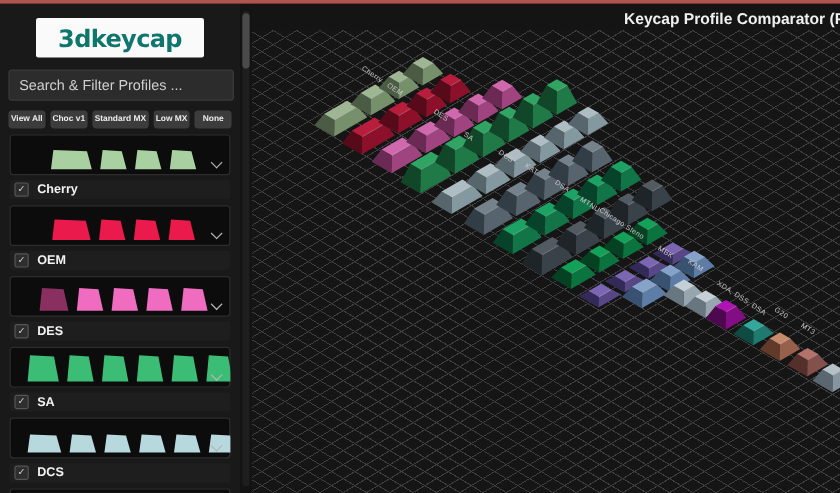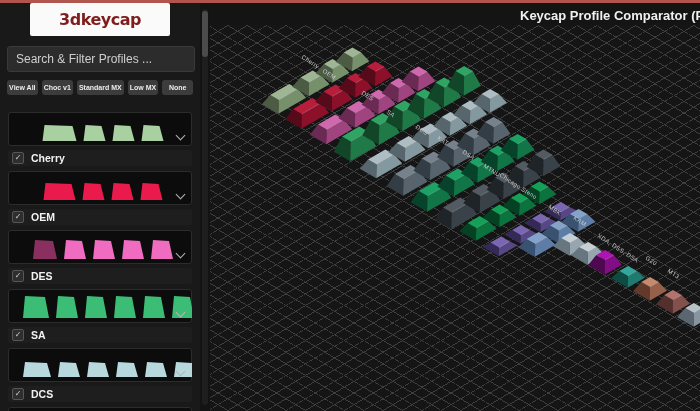--- a/index.html
+++ b/index.html
@@ -1,23 +1,23 @@
 <!DOCTYPE html>
 <html><head>
 <meta charset="utf-8">
 <style>
   html,body{margin:0;padding:0}
   body{width:700px;height:411px;overflow:hidden;position:relative;background:#131313;
        font-family:"Liberation Sans",sans-serif;}
   .topbar{position:absolute;top:0;left:0;width:700px;height:3px;background:#b0544e;z-index:5}
   
   .sidebar{position:absolute;top:3px;left:0;width:200px;height:408px;background:#191919;z-index:4}
-  .logo{margin:0 auto 0;width:140px;height:33px;background:#fafafa;border-radius:2px;
-        display:flex;align-items:center;justify-content:center;font-weight:800;font-size:16px;
-        color:#7f1d1d;font-family:"DejaVu Sans",sans-serif;letter-spacing:-.5px}
+  .logo{margin:12px auto 0;width:140px;height:33px;background:#fafafa;border-radius:2px;
+        display:flex;align-items:center;justify-content:center;font-weight:800;font-size:20px;
+        color:#0f766e;font-family:"DejaVu Sans",sans-serif;letter-spacing:-.5px}
   .search{display:block;margin:10px 7px 0;height:24px;width:170px;background:#2c2c2c;
         border:1px solid #3a3a3a;border-radius:3px;color:#eab308;font-size:12px;padding:0 8px;outline:none;
         font-family:"Liberation Sans",sans-serif}
   .search::placeholder{color:#cfcfcf;opacity:1}
   .filters{display:flex;gap:4px;margin:8px 7px 0}
   .fbtn{background:#3c3c3c;color:#ececec;font-size:7px;font-weight:bold;padding:4px 2px;
         border-radius:3px;border:none;flex:1;text-align:center;white-space:nowrap;
         font-family:"Liberation Sans",sans-serif}
   .plist{position:absolute;top:104px;left:0;right:0;bottom:0;overflow:hidden}
   .pcard{position:relative;margin:5px 8px 0;height:32px;background:#0c0c0c;

